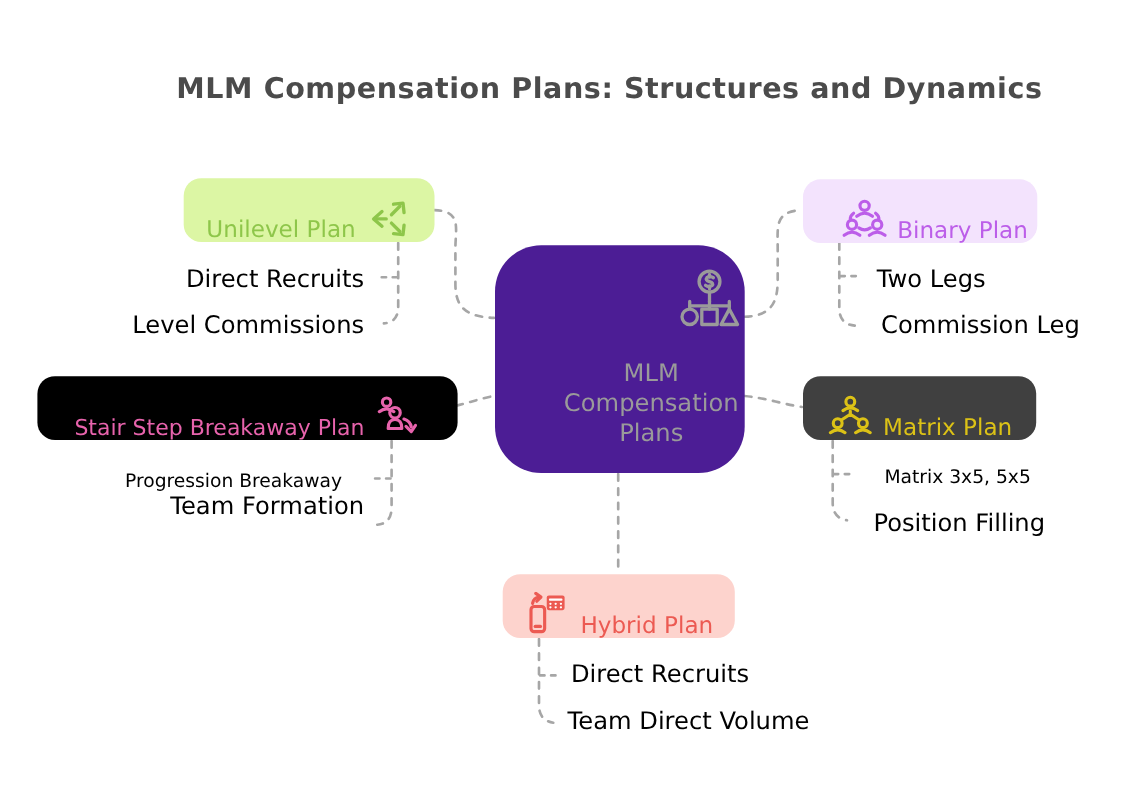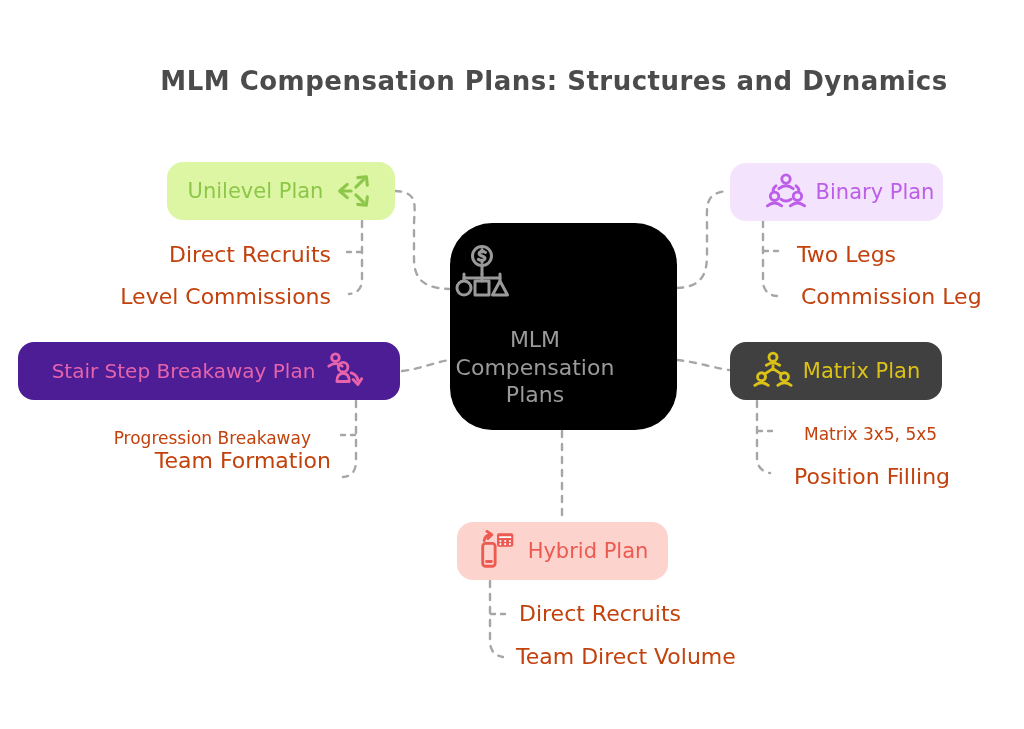--- a/index.html
+++ b/index.html
@@ -11,42 +11,42 @@
   .title{
     position:absolute;left:0;top:66px;width:1024px;text-align:center;
     font-size:26px;font-weight:bold;color:#4b4b4b;letter-spacing:.5px;padding-left:42px;
   }
   
   svg.wires{position:absolute;left:0;top:0;pointer-events:none;}
   .wire{fill:none;stroke:#a6a6a6;stroke-width:2.4;stroke-dasharray:6 7;stroke-linecap:round;}
   .tick{fill:none;stroke:#a6a6a6;stroke-width:2.4;stroke-dasharray:4 6;stroke-linecap:round;}
 
   .node{
-    position:absolute;display:flex;align-items:center;justify-content:center;
+    position:absolute;display:flex;align-items:flex-end;justify-content:center;
     gap:9px;border-radius:16px;box-sizing:border-box;padding:0 14px;
   }
   .node .lbl{font-size:21px;white-space:nowrap;}
   .node svg{flex:0 0 auto;display:block;}
 
   .unilevel{left:167px;top:162px;width:228px;height:58px;background:#dcf6a4;color:#8ec64a;}
   .binary  {left:730px;top:163px;width:213px;height:58px;background:#f3e3fd;color:#bc5ee9;padding-left:40px;}
-  .stair   {left:18px; top:342px;width:382px;height:58px;background:#4c1d95;color:#e763ac;}
+  .stair   {left:34px; top:342px;width:382px;height:58px;background:#000000;color:#e763ac;}
   .stair .lbl{font-size:20px;}
   .matrix  {left:730px;top:342px;width:212px;height:58px;background:#404040;color:#dcc216;}
   .hybrid  {left:457px;top:522px;width:211px;height:58px;background:#fdd3cd;color:#ec5a52;}
 
   .center-node{
     position:absolute;left:450px;top:223px;width:227px;height:207px;
-    background:#000000;border-radius:42px;color:#9a9a9a;
-    display:flex;flex-direction:column;align-items:flex-start;justify-content:center;gap:18px;
+    background:#4c1d95;border-radius:42px;color:#9a9a9a;
+    display:flex;flex-direction:column;align-items:flex-end;justify-content:center;gap:18px;
   }
   .center-node .clbl{font-size:22px;line-height:1.25;text-align:center;width:170px;}
 
   .sub{
-    position:absolute;color:#c2410c;font-size:22px;white-space:nowrap;
+    position:absolute;color:#000000;font-size:22px;white-space:nowrap;
   }
   .sub.small{font-size:17px;}
   .r{text-align:right;}
 </style>
 </head>
 <body>
 
 <div class="title">MLM Compensation Plans: Structures and Dynamics</div>
 
 <svg class="wires" width="1024" height="729" viewBox="0 0 1024 729">

